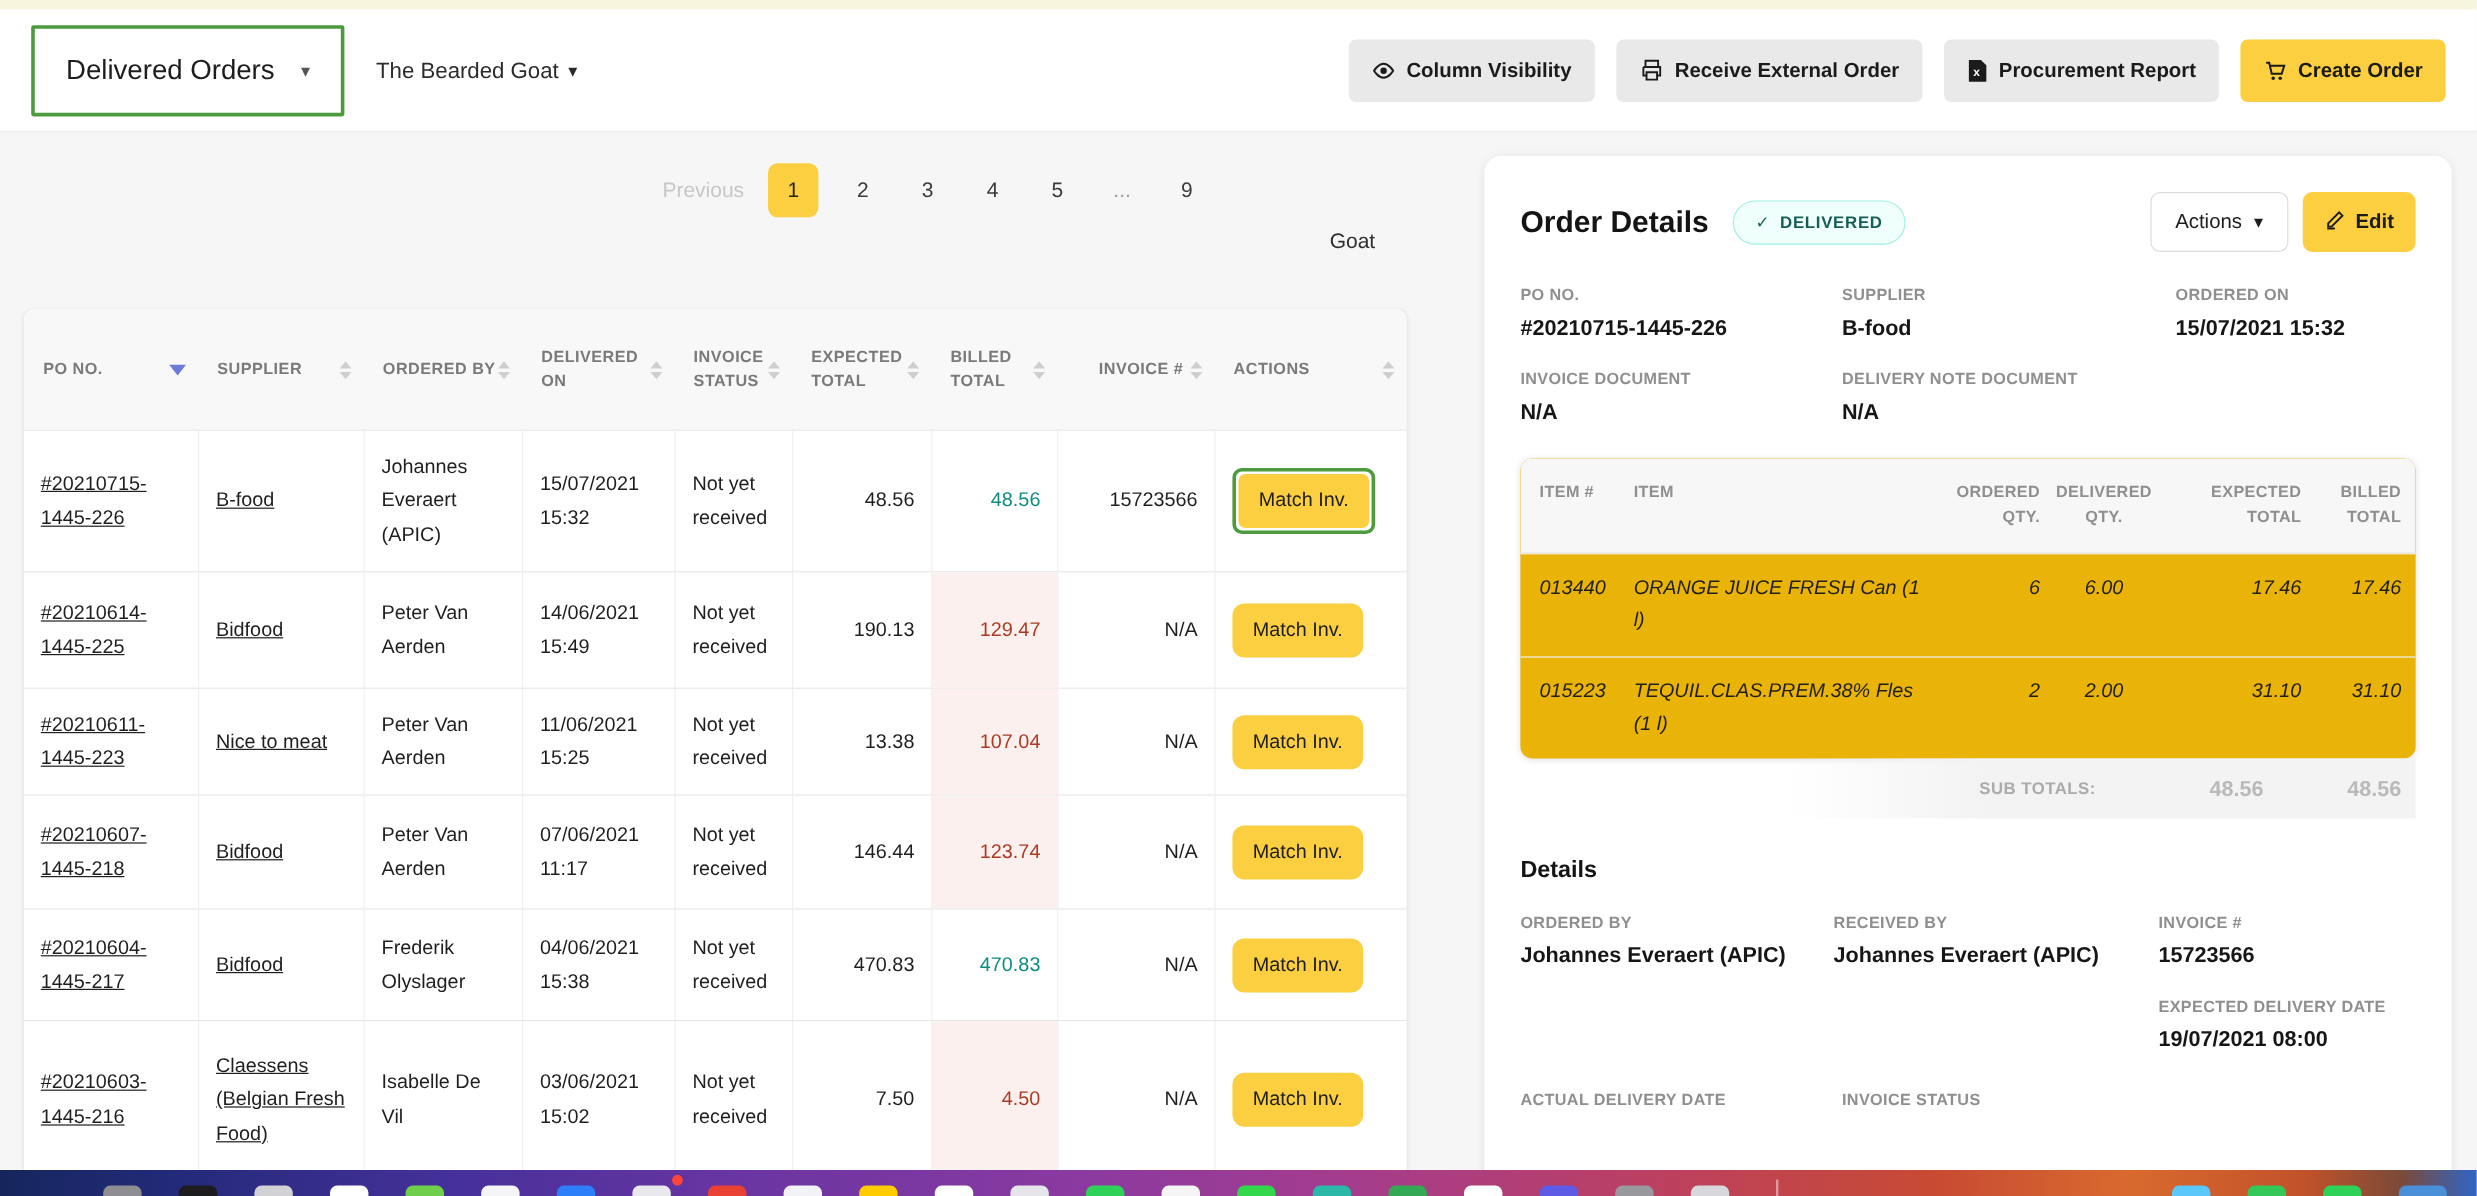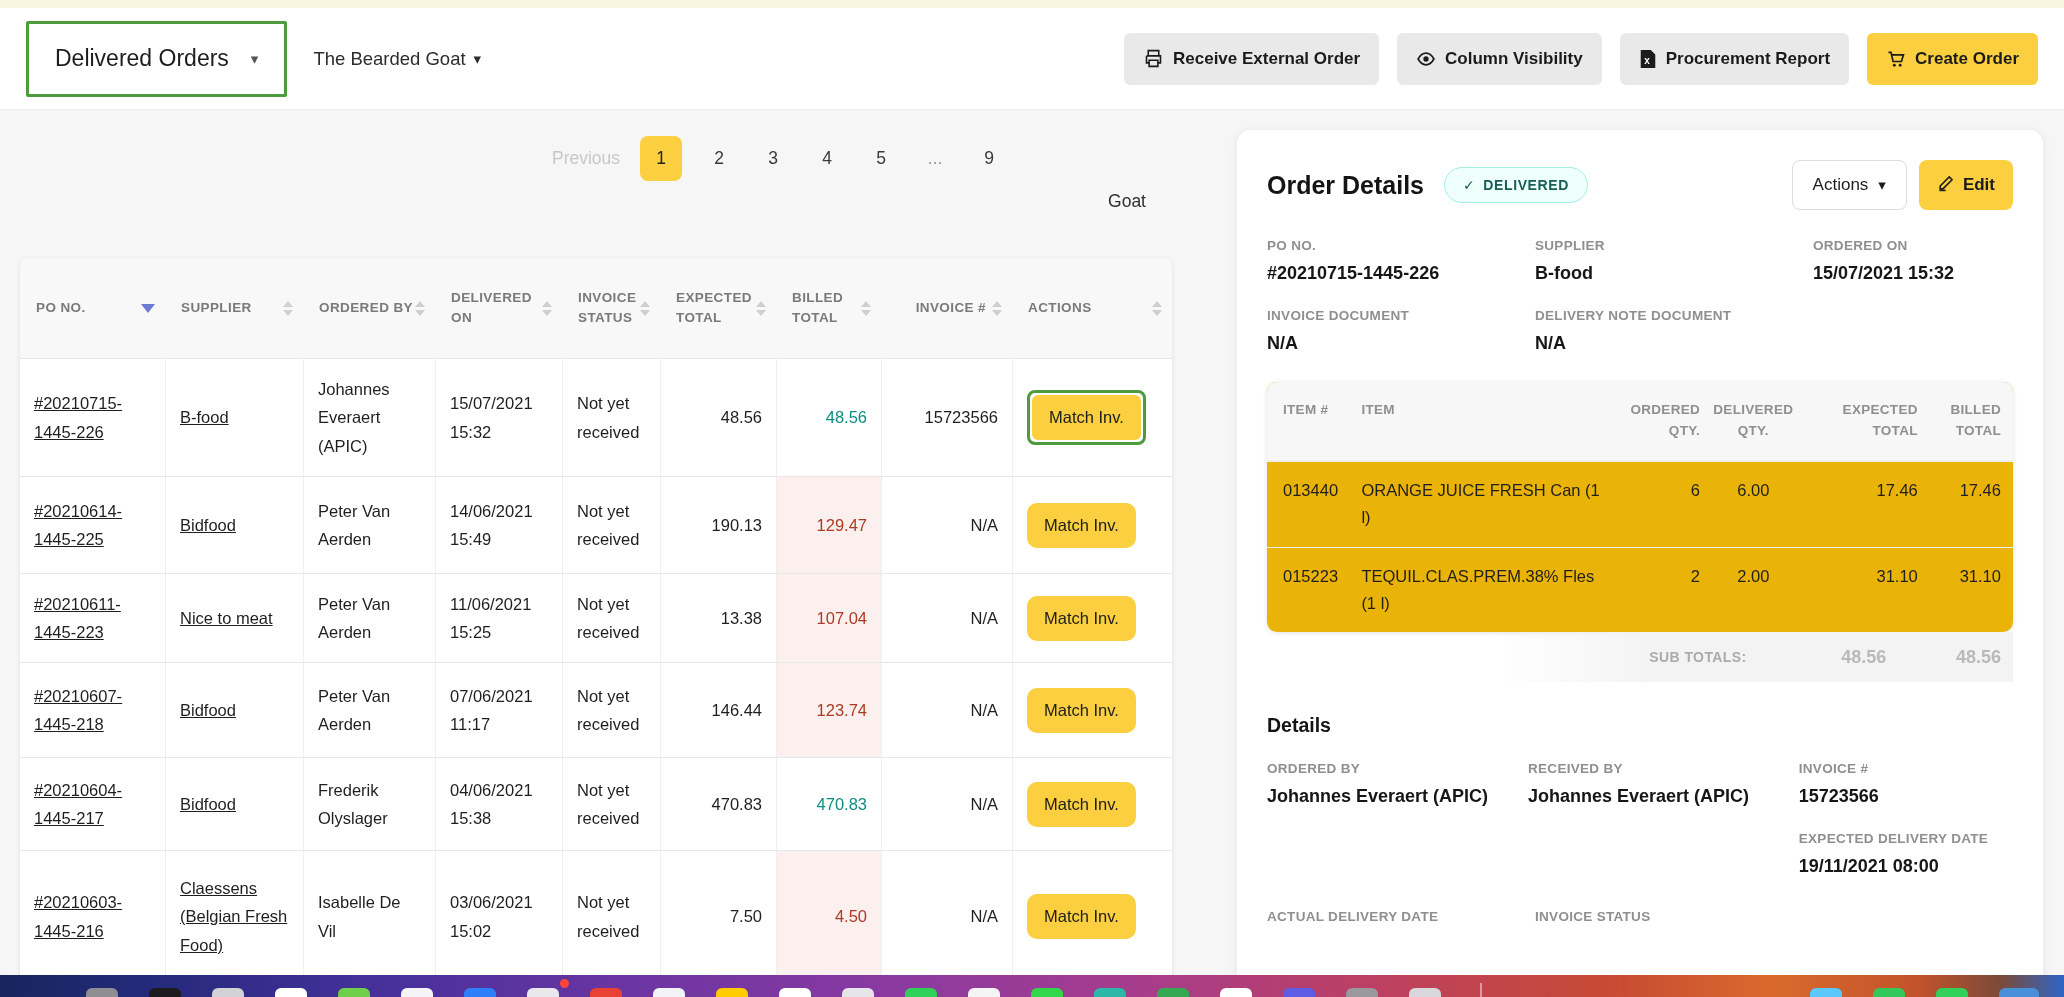--- a/index.html
+++ b/index.html
@@ -103,21 +103,21 @@
   .fcol1{width:268px;} .fcol2{width:278px;} .fcol3{width:200px;}
   .flabel { font-size:13.5px; font-weight:700; color:#8F8F8F; letter-spacing:.3px; }
   .fvalue { font-size:18px; font-weight:700; color:#161616; margin-top:8px; line-height:1.4; }
   .items-card { margin-top:26px; border-radius:10px; box-shadow:0 1px 5px rgba(0,0,0,.12); overflow:hidden; background:#eab308; }
   .it-head { display:flex; background:#F7F7F7; padding:18px 12px; border-bottom:1px solid #ECECEC; }
   .it-head > div { font-size:13.5px; font-weight:700; color:#8F8F8F; letter-spacing:.3px; line-height:1.55; }
   .ic1{width:85px; padding-left:4px;} .ic2{width:255px;} .ic3{width:95px; text-align:right;}
   .ic4{width:110px; text-align:center;} .ic5{width:115px; text-align:right;} .ic6{width:86px; text-align:right;}
   .it-row { display:flex; padding:15px 12px; border-top:1px solid #F0F0F0; }
   .it-row:first-of-type { border-top:none; }
-  .it-row > div { font-size:16.5px; color:#1f1f1f; line-height:1.65; }
+  .it-row > div { font-size:16.5px; color:#1f1f1f; line-height:1.65;font-style:italic; }
   .subtotals {
     display:flex; align-items:center; height:50px; padding:0 12px;
     background:linear-gradient(90deg, rgba(243,243,243,0) 30%, #F3F3F3 52%);
     gap:41px;
   }
   .st-label { width:545px; text-align:right; font-size:14px; font-weight:700; color:#ABABAB; letter-spacing:.4px; }
   .st-val { width:115px; text-align:right; font-size:18px; font-weight:700; color:#B9B9B9; }
   .st-val.last { width:86px; }
   .details-heading { margin-top:32px; font-size:19.5px; font-weight:700; color:#141414; }
   .cutoff-row { display:flex; margin-top:30px; }
@@ -140,34 +140,34 @@
     <span class="label">Delivered Orders</span>
     <span class="caret">▾</span>
   </div>
   <div class="location-selector">
     <span class="label">The Bearded Goat</span>
     <span class="caret" style="color:#2c2c2c">▾</span>
   </div>
   <div class="header-actions">
     <button class="hbtn">
       <span>
-          <svg width="21" height="21" viewBox="0 0 24 24">
-            <path d="M6 3h12v6H6z M4 9h16v8h-3 M4 9v8h3 M7 14h10v7H7z" fill="none" stroke="#1b1b1b" stroke-width="1.8"></path>
-          </svg>
-        </span>
-      <span>Receive External Order</span>
-    </button>
-    <button class="hbtn">
-      <span>
           <svg width="20" height="20" viewBox="0 0 24 24">
             <path d="M12 5C6.5 5 2.5 12 2.5 12s4 7 9.5 7 9.5-7 9.5-7-4-7-9.5-7z" fill="none" stroke="#1b1b1b" stroke-width="2"></path>
             <circle cx="12" cy="12" r="3.2" fill="#1b1b1b"></circle>
           </svg>
         </span>
       <span>Column Visibility</span>
+    </button>
+    <button class="hbtn">
+      <span>
+          <svg width="21" height="21" viewBox="0 0 24 24">
+            <path d="M6 3h12v6H6z M4 9h16v8h-3 M4 9v8h3 M7 14h10v7H7z" fill="none" stroke="#1b1b1b" stroke-width="1.8"></path>
+          </svg>
+        </span>
+      <span>Receive External Order</span>
     </button>
     <button class="hbtn">
       <span>
           <svg width="18" height="20" viewBox="0 0 18 22">
             <path d="M1 1h11l5 5v15H1z" fill="#1b1b1b"></path>
             <text x="5" y="16" font-size="11" fill="#fff" font-family="sans-serif" font-weight="bold">x</text>
           </svg>
         </span>
       <span>Procurement Report</span>
     </button>
@@ -465,21 +465,21 @@
       <div class="fvalue">Johannes Everaert (APIC)</div>
     </div>
     <div class="fcol2">
       <div class="flabel">RECEIVED BY</div>
       <div class="fvalue">Johannes Everaert (APIC)</div>
     </div>
     <div class="fcol3" style="width:220px">
       <div class="flabel">INVOICE #</div>
       <div class="fvalue">15723566</div>
       <div class="flabel" style="margin-top:22px">EXPECTED DELIVERY DATE</div>
-      <div class="fvalue">19/11/2021 08:00</div>
+      <div class="fvalue">19/07/2021 08:00</div>
     </div>
   </div>
 
   <div class="cutoff-row">
     <div class="fcol1">
         <div class="flabel">ACTUAL DELIVERY DATE</div>
       </div>
     <div class="fcol2">
         <div class="flabel">INVOICE STATUS</div>
       </div>

